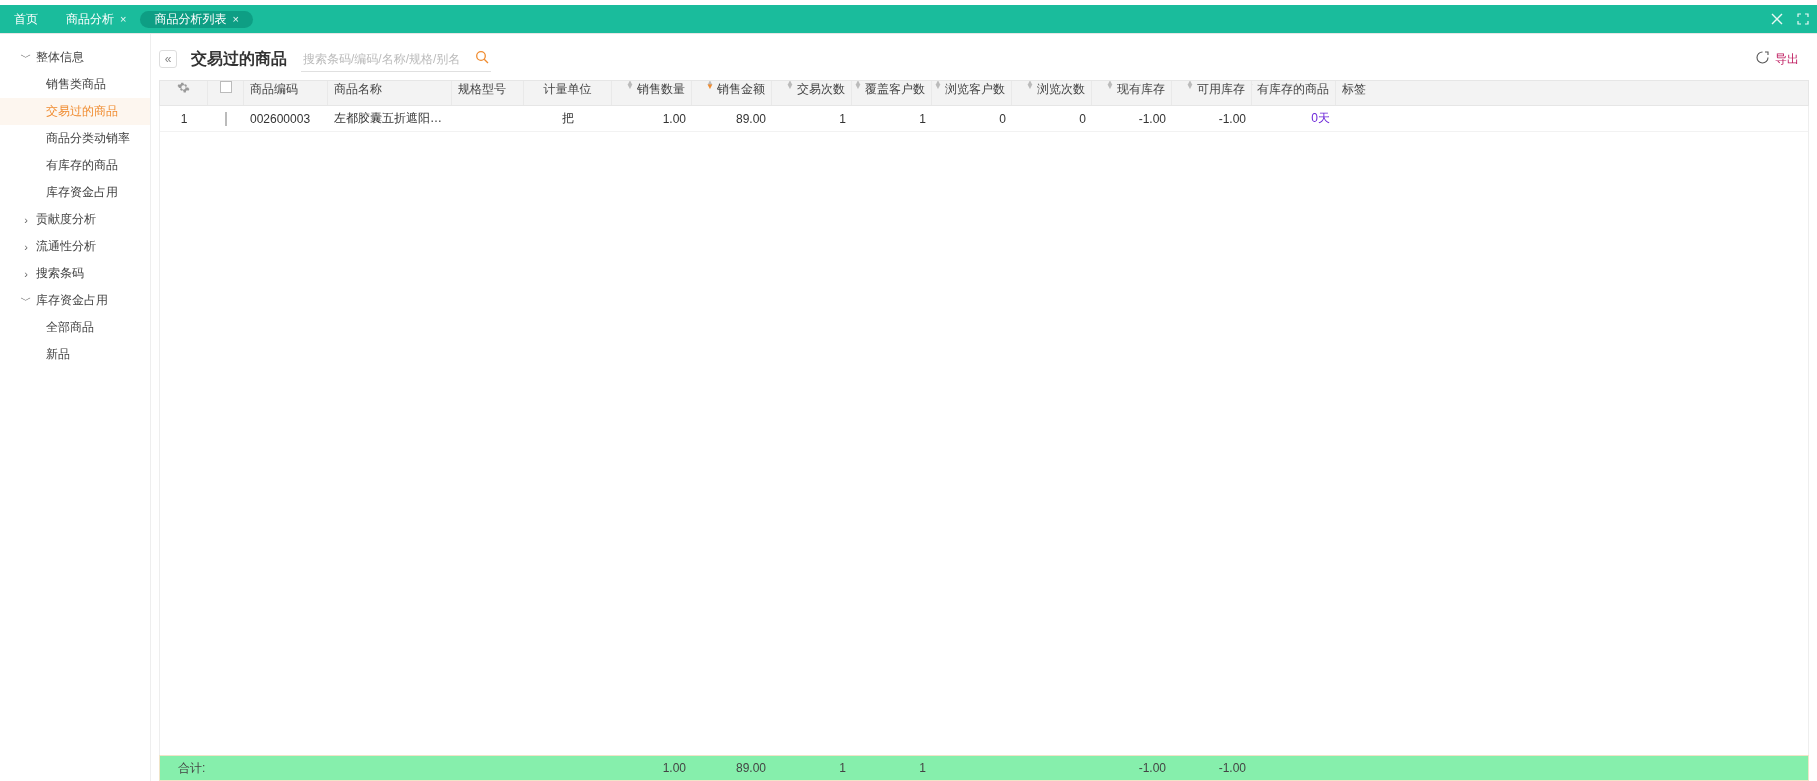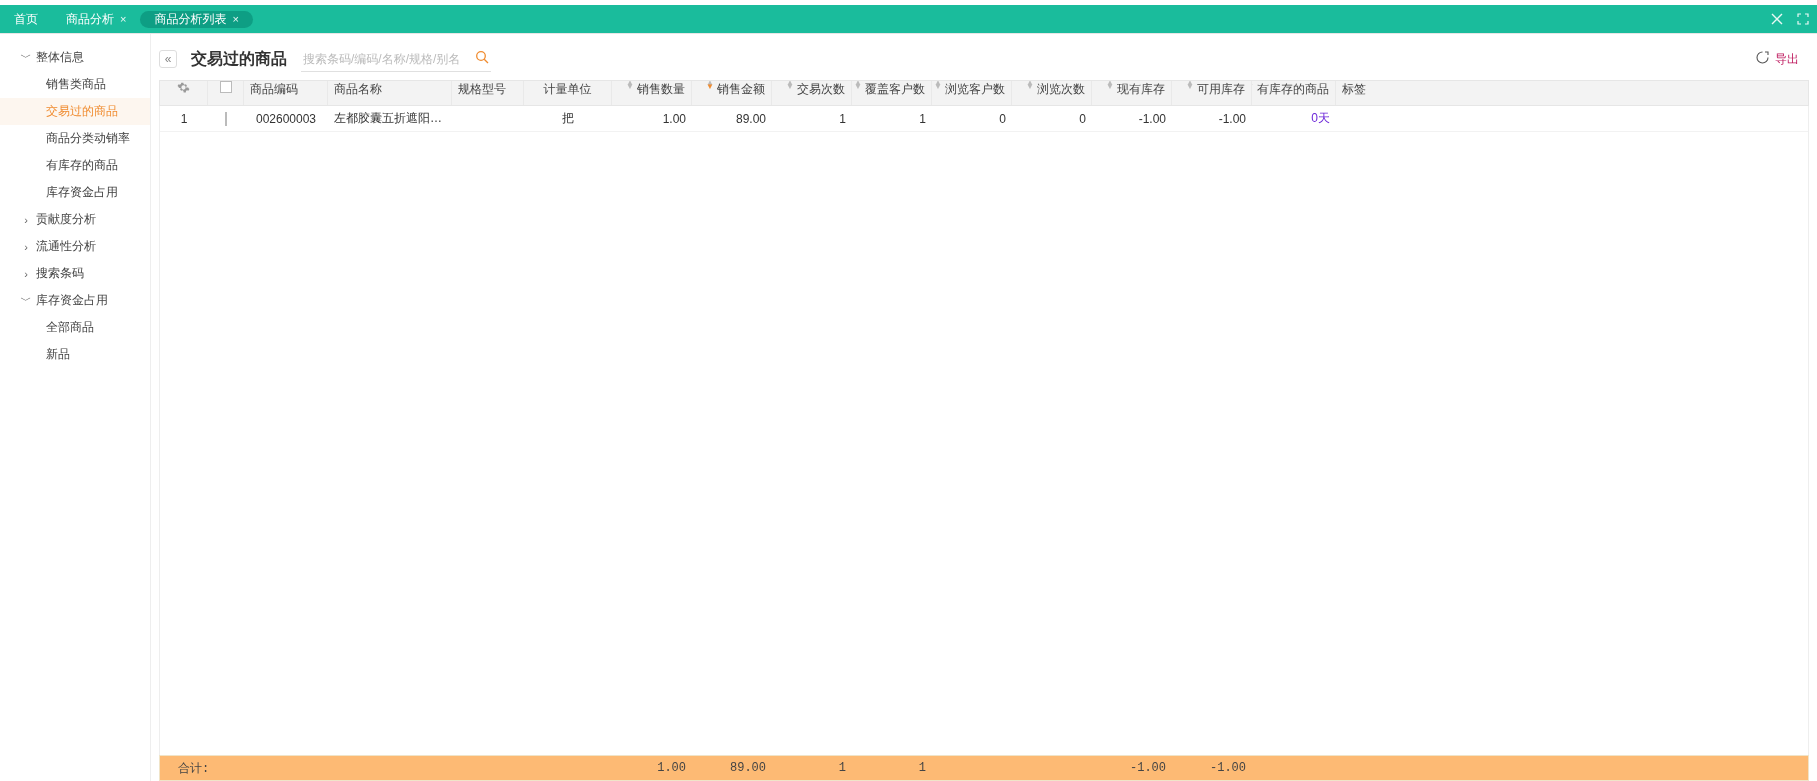--- a/index.html
+++ b/index.html
@@ -38,27 +38,27 @@
   .hcell:last-child { border-right: none; }
   .hcell.center { justify-content: center; }
   .hcell.right { justify-content: flex-end; }
   .sort-ico { display: inline-flex; flex-direction: column; line-height: 4px; margin-right: 3px; font-size: 8px; color: #bbb; }
   .sort-ico .up.on, .sort-ico .dn.on { color: #f08c30; }
   .gear { color: #999; cursor: pointer; }
   .chk { width: 12px; height: 12px; border: 1px solid #bbb; background: #fff; cursor: pointer; }
 
   .grid-body { flex: 1; overflow: auto; border-left: 1px solid #eee; border-right: 1px solid #eee; }
   .grid-row { height: 26px; border-bottom: 1px solid #f2f2f2; }
-  .cell { padding: 0 6px; white-space: nowrap; overflow: hidden; text-overflow: ellipsis; font-size: 12px; color: #333; text-align: center; }
+  .cell { padding: 0 6px; white-space: nowrap; overflow: hidden; text-overflow: ellipsis; font-size: 12px; color: #333; }
   .cell.center { text-align: center; }
   .cell.right { text-align: right; }
   .cell.orange { color: #6d28d9; }
   .cell .dash-under { border-bottom: 1px dashed #999; padding-bottom: 1px; }
 
-  .grid-foot-row { height: 26px; background: #fdba74; border: 1px solid #f0e4c8; color: #444; font-family: Liberation Mono, monospace; }
+  .grid-foot-row { height: 26px; background: #86efac; border: 1px solid #f0e4c8; color: #444; }
   .fcell { padding: 0 6px; font-size: 12px; }
   .fcell.right { text-align: right; }
 </style>
 </head>
 <body>
 
 <div class="topband"></div>
 
 <div class="tabbar">
   <div class="tab">

